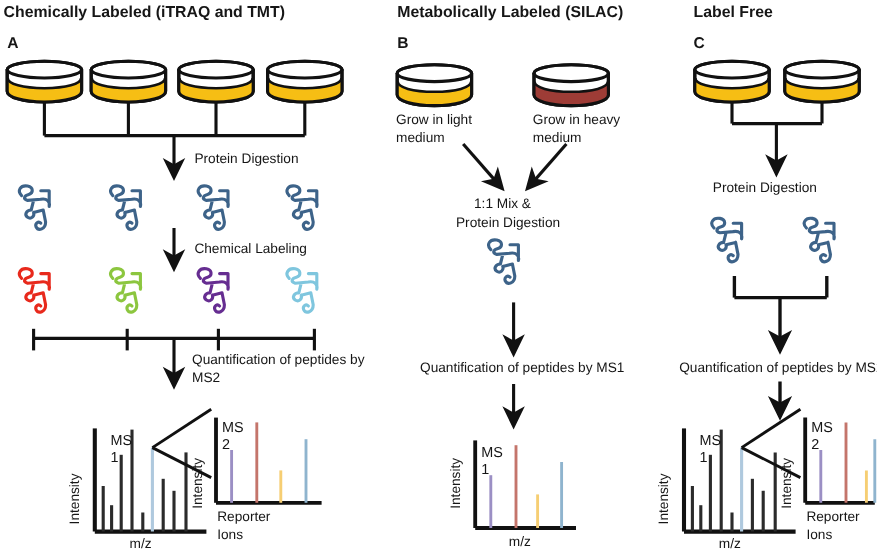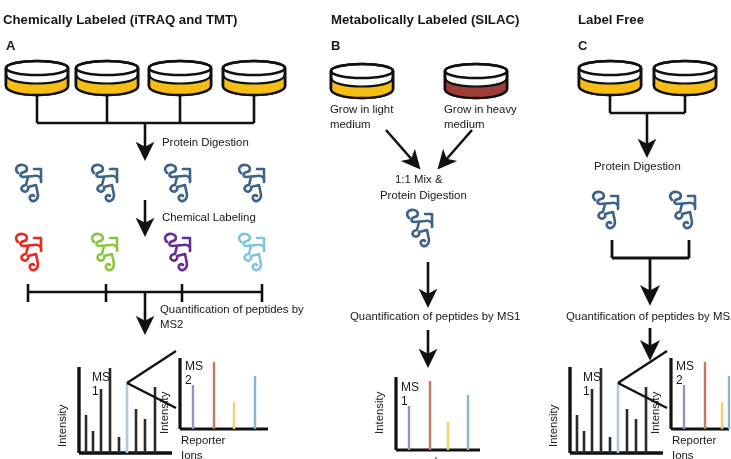--- a/index.html
+++ b/index.html
@@ -1,18 +1,18 @@
 <!DOCTYPE html>
 <html><head>
 <meta charset="utf-8">
 <style>
   html,body{margin:0;padding:0;background:#ffffff;}
   body{width:731px;height:459px;position:relative;overflow:hidden;
        font-family:"Liberation Sans",sans-serif;color:#1a1a1a;}
-  .fig{position:absolute;inset:0;margin-top:10px;}
+  .fig{position:absolute;inset:0;}
   svg{display:block;}
   text{font-family:"Liberation Sans",sans-serif;fill:#161616;}
   .ttl{font-size:13.2px;font-weight:bold;}
   .pid{font-size:13px;font-weight:bold;}
   .lbl{font-size:11.4px;}
   .axlbl{font-size:11.4px;}
   .mslbl{font-size:12px;}
 </style>
 </head>
 <body>

